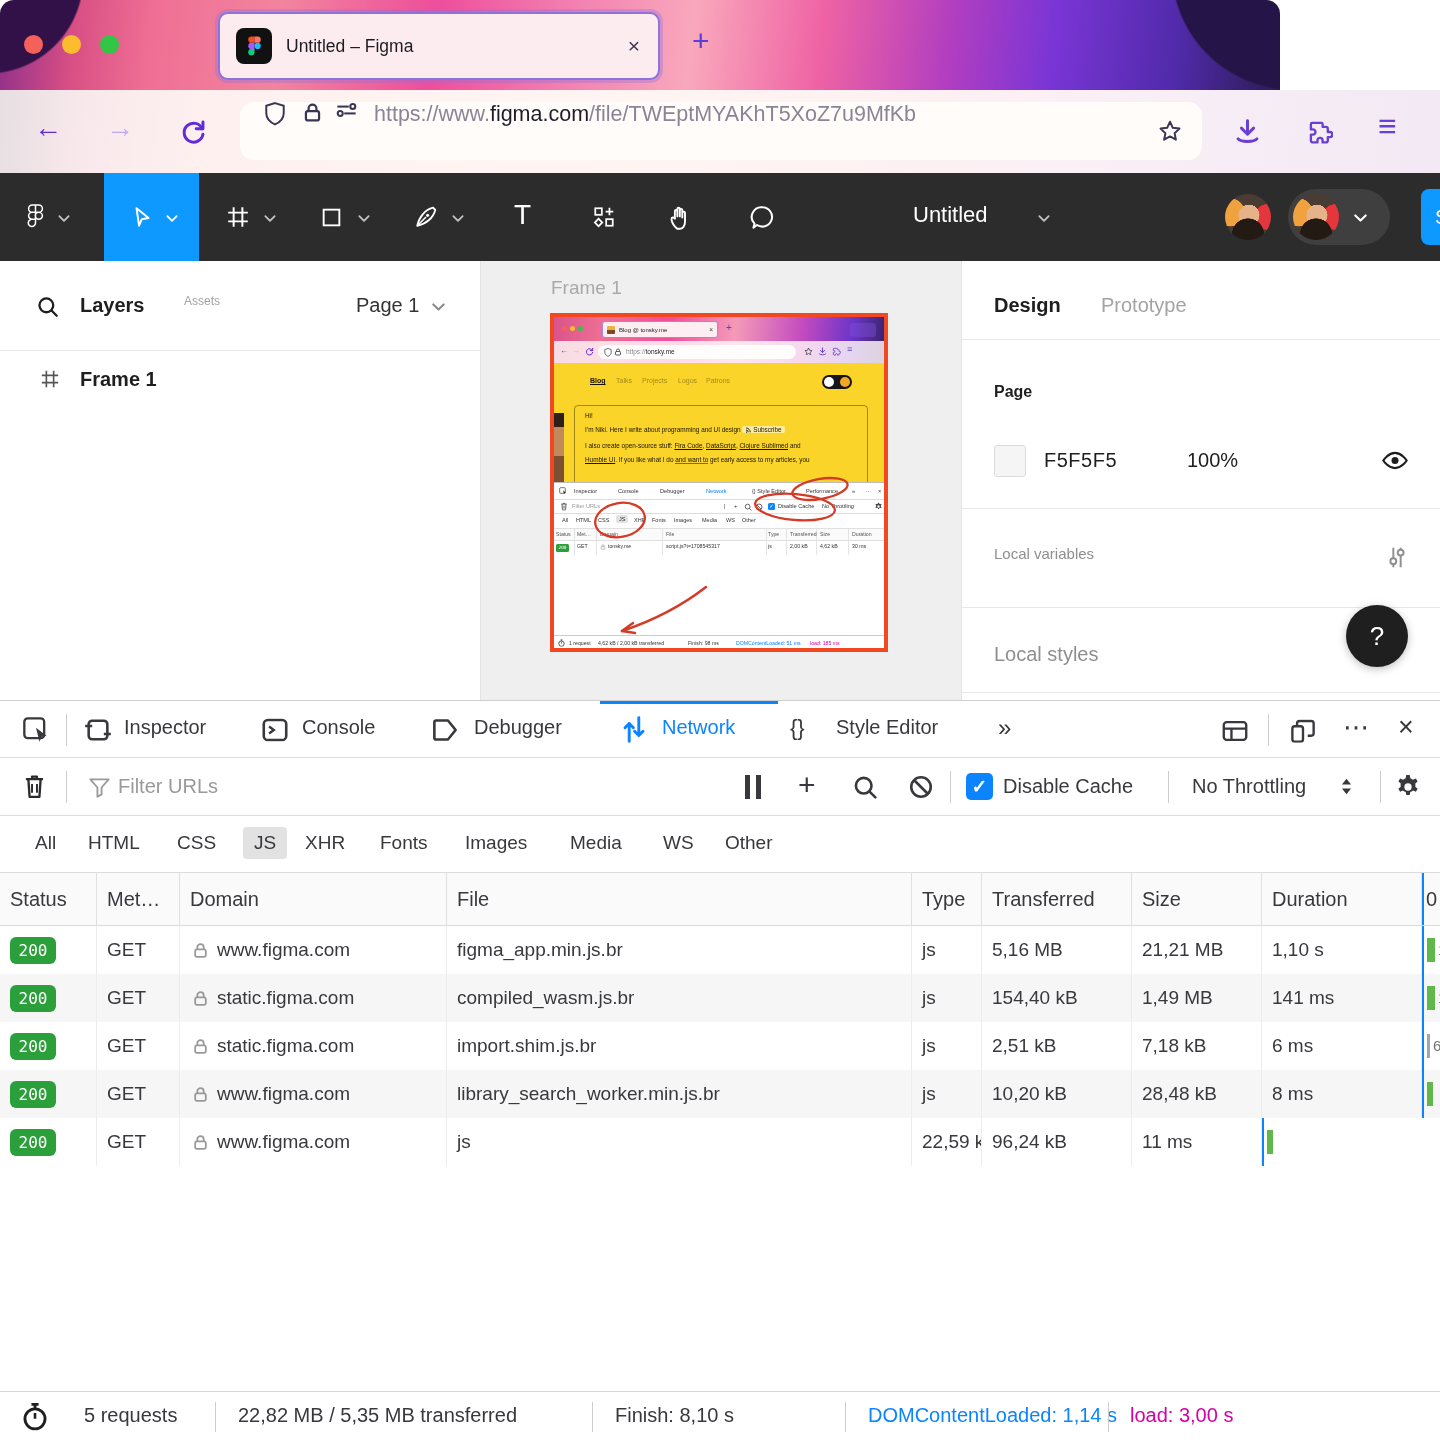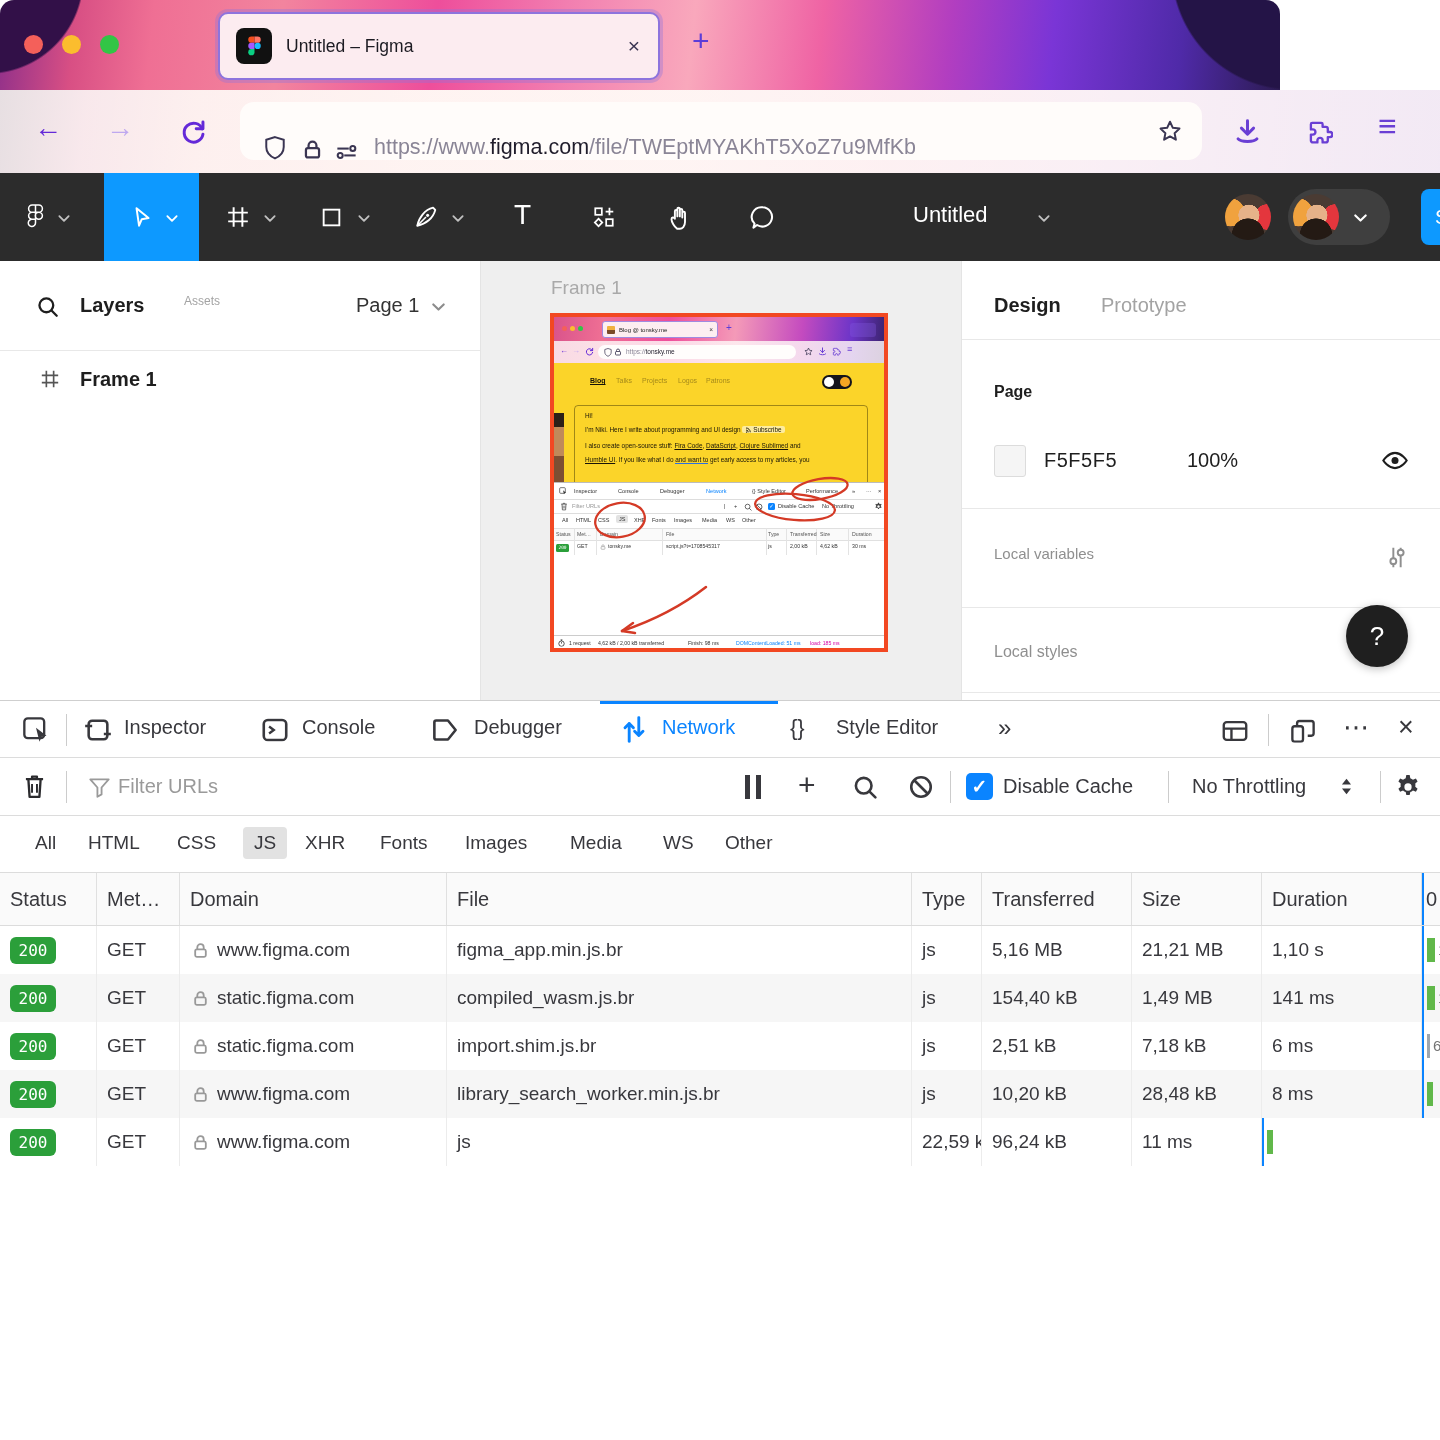--- a/index.html
+++ b/index.html
@@ -19,21 +19,21 @@
   .ftab{position:absolute;left:218px;top:12px;width:438px;height:64px;background:#fcecf0;border:2px solid #8d74dd;
     box-shadow:0 0 0 3px rgba(141,116,221,.35);border-radius:10px;display:flex;align-items:center;}
   .ftab .fav{width:36px;height:36px;background:#111;border-radius:8px;margin-left:16px;display:flex;align-items:center;justify-content:center;}
   .ftab .ttl{margin-left:14px;font-size:17.5px;color:#1c1b22;}
   .ftab .cls{margin-left:auto;margin-right:18px;font-size:21px;color:#3a3552;}
   .newtab{position:absolute;left:692px;top:24px;font-size:30px;font-weight:300;color:#5b3dd8;}
   
   .navbar{position:absolute;left:0;top:90px;width:1440px;height:83px;
     background:linear-gradient(rgba(255,247,246,.76),rgba(255,247,246,.76)),
       linear-gradient(96deg,#9b93a3 0%,#e3b9cb 6%,#f8d9d8 14%,#fde9e4 30%,#fdecea 48%,#f8dce6 62%,#e9d6f2 76%,#d9c9f2 88%,#cabdf0 100%);}
-  .urlbar{position:absolute;left:240px;top:12px;width:962px;height:58px;background:#fffcfa;border-radius:14px;display:flex;align-items:flex-end;}
+  .urlbar{position:absolute;left:240px;top:12px;width:962px;height:58px;background:#fffcfa;border-radius:14px;display:flex;align-items:flex-start;}
   .urltext{margin-left:16px;font-size:21.5px;white-space:nowrap;position:relative;}
   .urlfade{position:absolute;right:64px;top:10px;width:70px;height:40px;background:linear-gradient(90deg,rgba(255,252,250,0),#fffcfa 85%);}
   
   .figbar{position:absolute;left:0;top:173px;width:1440px;height:88px;background:#2c2c2c;overflow:hidden;}
   .movetool{position:absolute;left:104px;top:0;width:95px;height:88px;background:#0d99ff;}
   .figtitle{position:absolute;left:913px;top:29px;font-size:22px;color:#fff;}
   .avatar{position:absolute;width:46px;height:46px;border-radius:50%;overflow:hidden;
     background:
       radial-gradient(circle at 50% 88%, #241a14 0 34%, rgba(0,0,0,0) 35%),
       radial-gradient(circle at 52% 46%, #e6b289 0 30%, rgba(0,0,0,0) 31%),
@@ -544,21 +544,21 @@
     <span class="abs" style="left:225px;top:188px;font-size:20px;color:#1e1e1e">100%</span>
     <svg class="ic" style="left:419px;top:190px;color:#1e1e1e" width="28" height="19" viewBox="0 0 24 16">
         <use href="#i-eye"></use>
       </svg>
     <div class="rp-div" style="top:247px"></div>
     <span class="abs" style="left:32px;top:284px;font-size:15px;color:#8f8f8f">Local variables</span>
     <svg class="ic" style="left:424px;top:284px;color:#8f8f8f" width="22" height="25" viewBox="0 0 18 20">
         <use href="#i-slid"></use>
       </svg>
     <div class="rp-div" style="top:346px"></div>
-    <span class="abs" style="left:32px;top:382px;font-size:16px;color:#8f8f8f">Local styles</span>
+    <span class="abs" style="left:32px;top:382px;font-size:20px;color:#8f8f8f">Local styles</span>
     <div class="rp-div" style="top:431px"></div>
     <div class="helpbtn">?</div>
   </div>
 
   <div class="devtools">
     <div class="dt-tabs">
       <div class="dt-activebar"></div>
       <svg class="ic" style="left:22px;top:15px;color:#38383d" width="28" height="28" viewBox="0 0 24 24">
           <use href="#i-pick"></use>
         </svg>
@@ -720,15 +720,29 @@
         <div class="c">js</div>
         <div class="c">22,59 kB</div>
         <div class="c">96,24 kB</div>
         <div class="c">11 ms</div>
         <div class="c wfc">
             <i class="wfbar" style="width:6px"></i>
             <span class="wftx"></span>
           </div>
       </div>
     </div>
+    <div class="dt-foot">
+      <svg class="ic" style="left:22px;top:10px;color:#1f1f1f" width="26" height="29" viewBox="0 0 22 24">
+          <use href="#i-watch"></use>
+        </svg>
+      <span class="fitem" style="left:84px">5 requests</span>
+      <span class="vbar" style="left:215px;top:10px;height:30px"></span>
+      <span class="fitem" style="left:238px">22,82 MB / 5,35 MB transferred</span>
+      <span class="vbar" style="left:592px;top:10px;height:30px"></span>
+      <span class="fitem" style="left:615px">Finish: 8,10 s</span>
+      <span class="vbar" style="left:845px;top:10px;height:30px"></span>
+      <span class="fitem" style="left:868px;color:#0a84ff">DOMContentLoaded: 1,14 s</span>
+      <span class="vbar" style="left:1108px;top:10px;height:30px"></span>
+      <span class="fitem" style="left:1130px;color:#d500a6">load: 3,00 s</span>
+    </div>
   </div>
 
 </div>
 
 </body></html>

